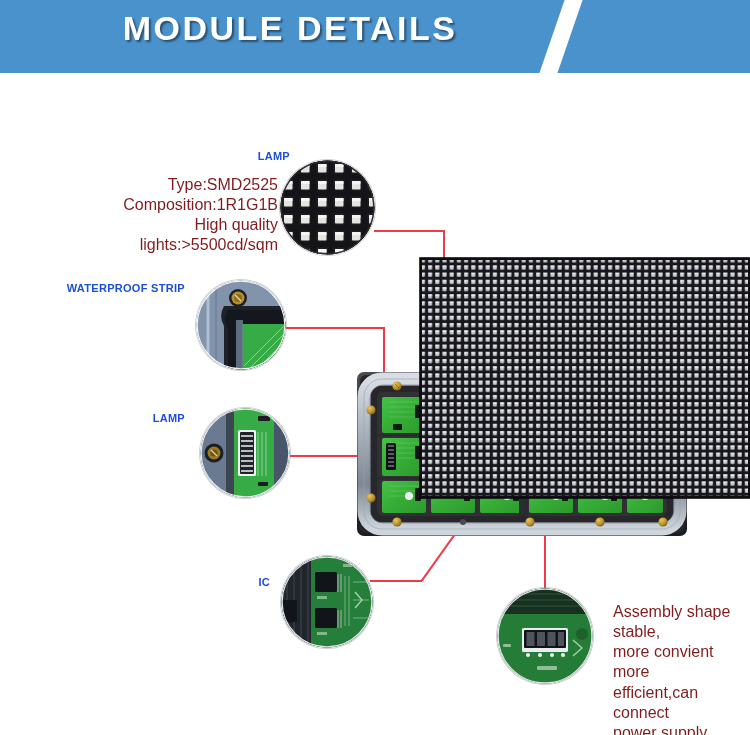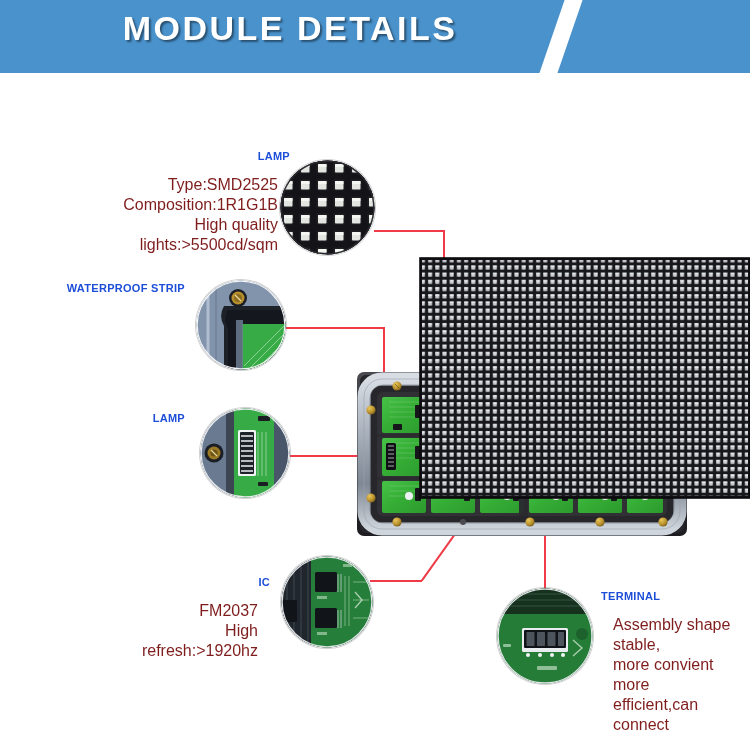--- a/index.html
+++ b/index.html
@@ -362,22 +362,20 @@
       <circle cx="14" cy="45" r="6.5" fill="#9a7a24"></circle>
       <circle cx="14" cy="45" r="3.6" fill="#6d5416"></circle>
       <path d="M11 42 l6 6" stroke="#e6d79a" stroke-width="1.2"></path>
       <circle cx="45" cy="45" r="44.5" fill="none" stroke="#e8ebee" stroke-width="2.5"></circle>
     </g>
   </svg>
 </div>
 
 <div class="callout align-right" style="left:95px;top:576px;width:175px;">
   <div class="c-title">IC</div>
-  <div class="c-body">FM2037
-High refresh:&gt;1920hz</div>
 </div>
 <div class="circle" style="left:281px;top:556px;width:92px;height:92px;">
   <svg width="92" height="92" viewBox="0 0 92 92">
     <defs>
       <clipPath id="clipIc">
           <circle cx="46" cy="46" r="45.5"></circle>
         </clipPath>
     </defs>
     <g clip-path="url(#clipIc)">
       <rect width="92" height="92" fill="#1b3528"></rect>
@@ -404,21 +402,20 @@
         <rect x="36" y="76" width="10" height="3"></rect>
         <rect x="62" y="8" width="9" height="3"></rect>
       </g>
       <path d="M74 36 l7 8 l-7 8" fill="none" stroke="#dff0df" stroke-width="1.4" opacity="0.7"></path>
       <circle cx="46" cy="46" r="45.5" fill="none" stroke="#dfe3e7" stroke-width="2.5"></circle>
     </g>
   </svg>
 </div>
 
 <div class="callout align-left" style="left:601px;top:590px;width:150px;">
-  <div class="c-title">TERMINAL</div>
   <div class="c-body">Assembly shape stable,
 more convient more
 efficient,can connect
 power supply</div>
 </div>
 <div class="circle" style="left:497px;top:588px;width:96px;height:96px;">
   <svg width="96" height="96" viewBox="0 0 96 96">
     <defs>
       <clipPath id="clipTerm">
           <circle cx="48" cy="48" r="47.5"></circle>

